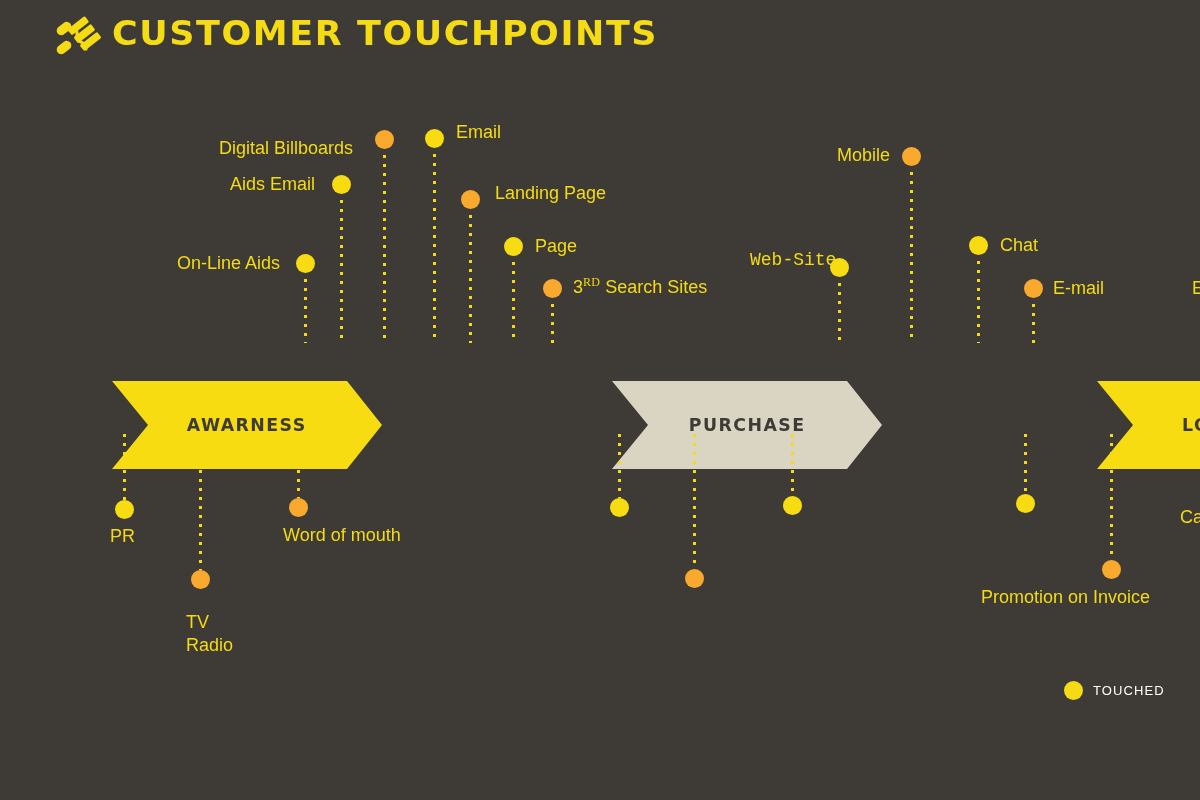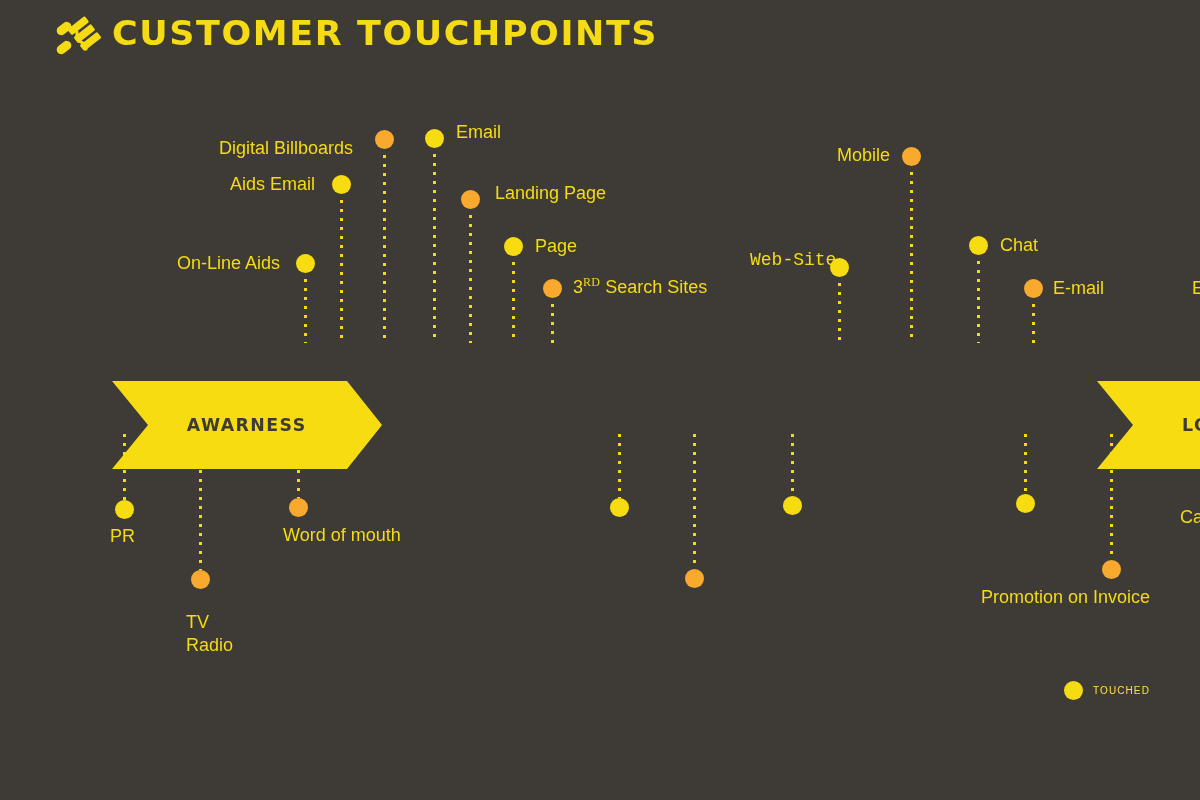--- a/index.html
+++ b/index.html
@@ -45,21 +45,21 @@
   .leader{position:absolute;width:3px;}
   .tp-label{
     position:absolute;white-space:nowrap;
     font-size:18px;color:#F4DB14;line-height:1.28;
   }
   .tp-label sup{font-size:12px;vertical-align:super;letter-spacing:.3px;font-family:Liberation Serif, serif;}
 
   
   .legend{position:absolute;left:1064px;top:681px;display:flex;align-items:center;gap:10px;}
   .legend .dot-s{width:19px;height:19px;border-radius:50%;background:#F4DB14;position:static;}
-  .legend .legend-text{font-size:10px;letter-spacing:1.1px;color:#fde047;}
+  .legend .legend-text{font-size:13px;letter-spacing:1.1px;color:#ffffff;}
 
   
   .footer{
     position:absolute;left:0;top:730px;width:1200px;height:70px;
     background:#F7DC11;
   }
   .footer .f-date{position:absolute;left:108px;top:24px;font-size:14px;color:#3E3B36;}
   .footer .f-text{position:absolute;left:690px;top:24px;font-size:14px;color:#3E3B36;}
 </style>
 </head>
@@ -83,20 +83,24 @@
       </svg>
     </div>
     <div class="title">CUSTOMER TOUCHPOINTS</div>
   </div>
 
   <div class="ribbon">
     <div class="chev" style="left:98px;width:270px;background:#F7DC11;
                 clip-path:polygon(0 0, 235px 0, 270px 44px, 235px 88px, 0 88px, 36px 44px);">
       <span class="lbl">AWARNESS</span>
     </div>
+    <div class="chev" style="left:598px;width:270px;background:#DAD5C2;
+                clip-path:polygon(0 0, 235px 0, 270px 44px, 235px 88px, 0 88px, 36px 44px);">
+      <span class="lbl">PURCHASE</span>
+    </div>
     <div class="chev" style="left:1083px;width:160px;background:#F7DC11;
                 clip-path:polygon(0 0, 160px 0, 160px 88px, 0 88px, 36px 44px);
                 justify-content:flex-start;padding-left:86px;box-sizing:border-box;">
       <span class="lbl">LOYALTY</span>
     </div>
   </div>
 
   <div>
 
     <div class="tp">

